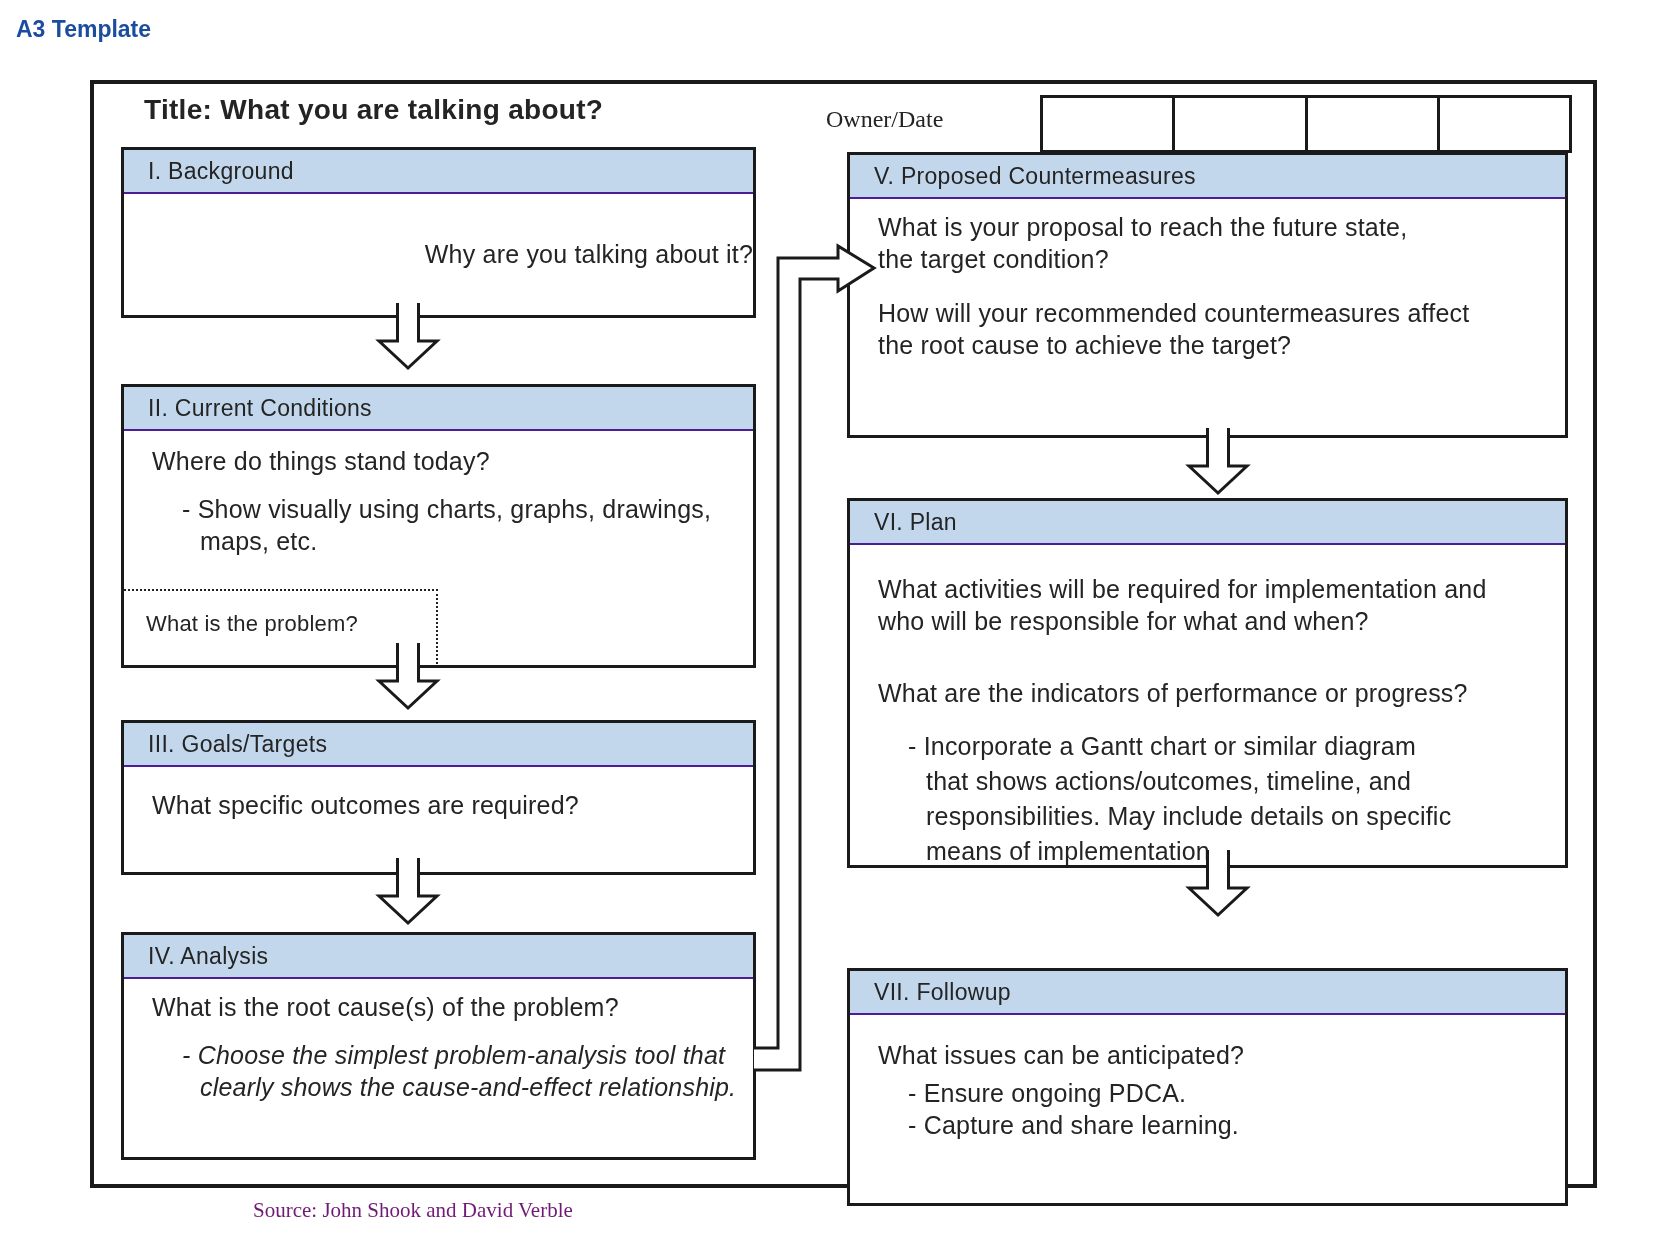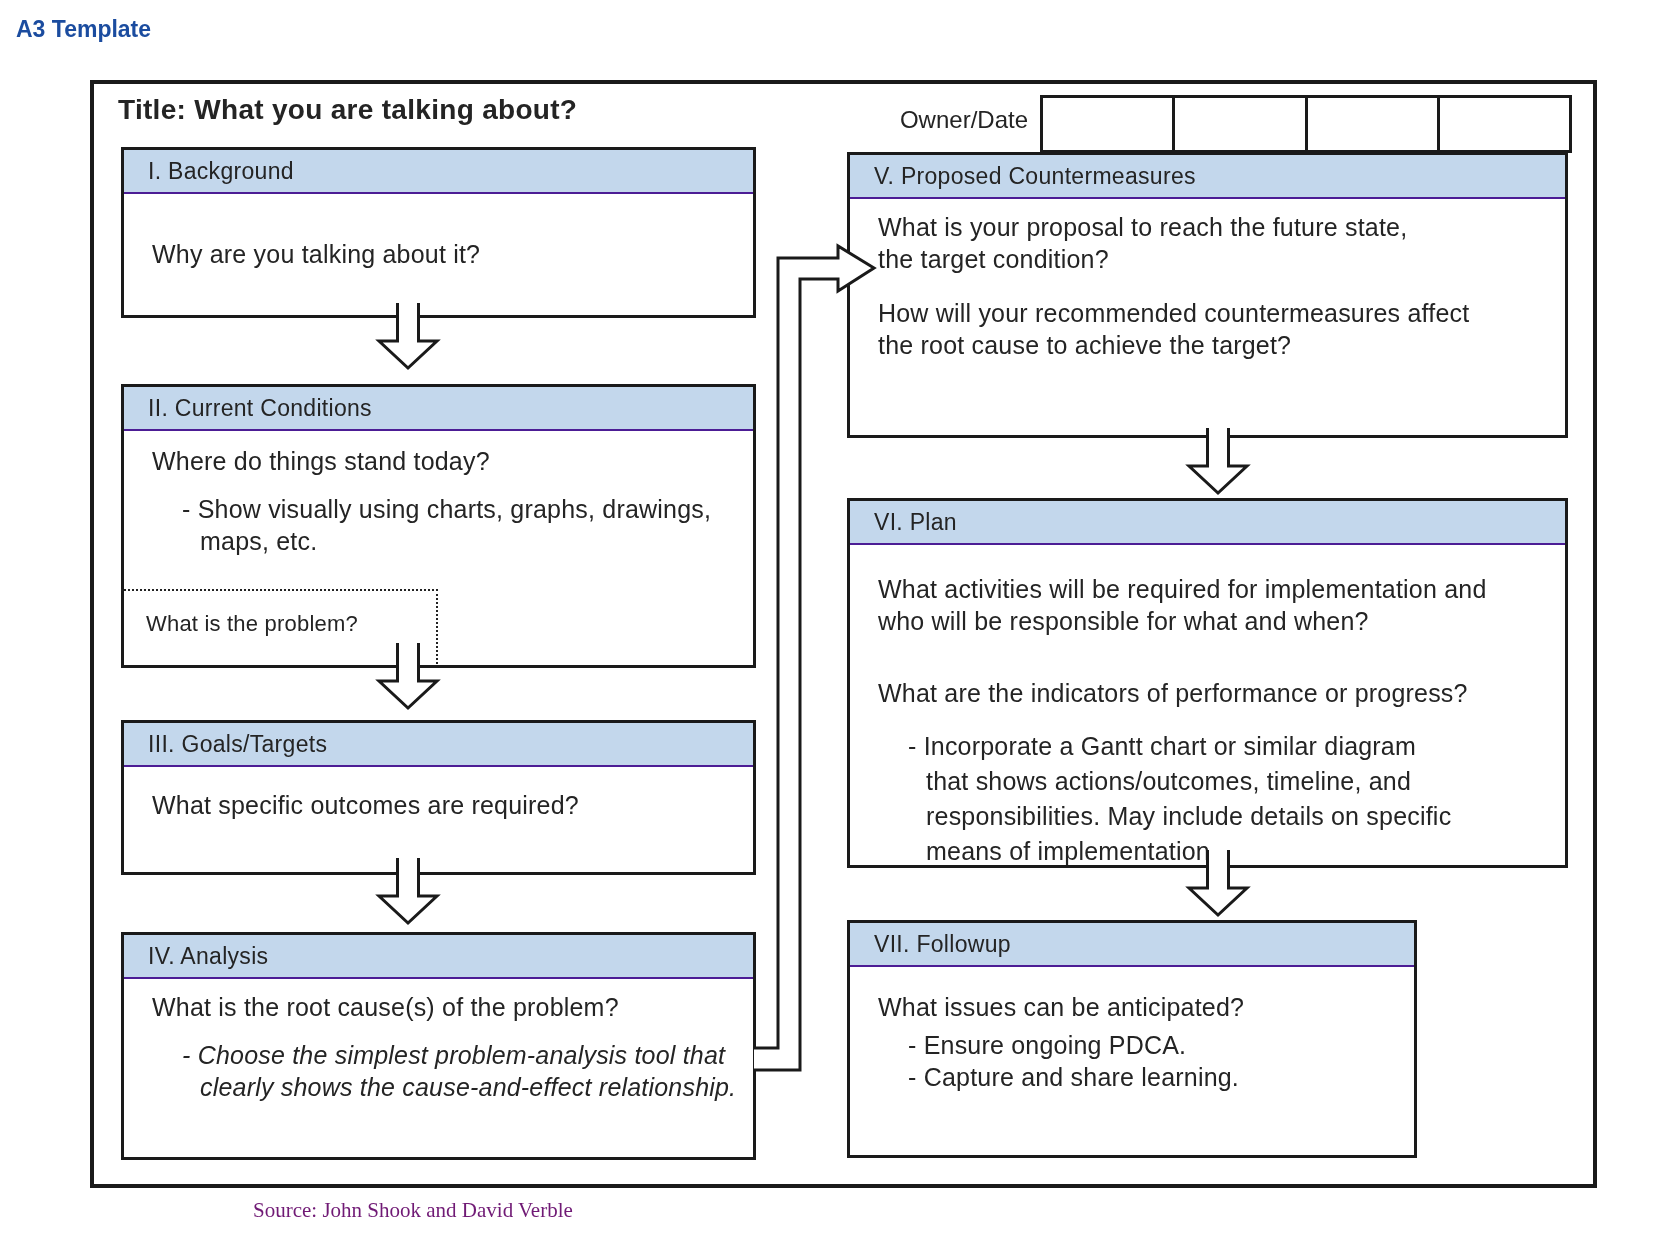--- a/index.html
+++ b/index.html
@@ -14,24 +14,24 @@
     font-family:"Liberation Sans",sans-serif;color:var(--ink);
   }
   .page-label{
     position:absolute;left:16px;top:16px;font-size:23px;font-weight:bold;color:var(--accent);
   }
   .outer{
     position:absolute;left:90px;top:80px;width:1507px;height:1108px;
     border:4px solid var(--line);box-sizing:border-box;background:#fff;
   }
   .diagram-title{
-    position:absolute;left:118px;top:94px;font-size:28px;font-weight:bold;letter-spacing:.3px;white-space:nowrap;
+    position:absolute;left:144px;top:94px;font-size:28px;font-weight:bold;letter-spacing:.3px;white-space:nowrap;
   }
   .owner-label{
-    position:absolute;left:826px;top:106px;width:202px;text-align:right;font-size:24px;white-space:nowrap;
+    position:absolute;left:826px;top:106px;width:202px;text-align:left;font-size:24px;white-space:nowrap;font-family:Liberation Serif, serif;
   }
   .owner-table{
     position:absolute;left:1040px;top:95px;width:532px;height:58px;display:flex;background:#fff;
   }
   .owner-cell{
     flex:1;border:3px solid var(--line);box-sizing:border-box;background:#fff;
   }
   .owner-cell + .owner-cell{margin-left:-3px;}
   .box{
     position:absolute;background:#fff;border:3px solid var(--line);box-sizing:border-box;
@@ -39,21 +39,21 @@
   .box-header{
     height:42px;background:var(--hdr);border-bottom:2px solid #4c1d95;
     display:flex;align-items:center;padding-left:24px;font-size:23px;letter-spacing:.3px;white-space:nowrap;
   }
   .box-body{position:relative;font-size:25px;padding-left:28px;letter-spacing:.2px;}
   .ln{height:32px;line-height:32px;white-space:nowrap;}
   .ln35{height:35px;line-height:35px;white-space:nowrap;}
   .ind1{padding-left:30px;}
   .ind2{padding-left:48px;}
   
-  .s1-body{padding-top:44px;}
+  .s1-body{padding-top:44px;text-align:right;}
   .s2-body{padding-top:14px;}
   .s2-bullets{margin-top:16px;}
   .s3-body{padding-top:22px;}
   .s4-body{padding-top:12px;}
   .s4-bullets{margin-top:16px;font-style:italic;}
   .s5-body{padding-top:12px;}
   .s5-q2{margin-top:22px;}
   .s6-body{padding-top:28px;}
   .s6-q2{margin-top:40px;}
   .s6-bullets{margin-top:20px;}
@@ -154,21 +154,21 @@
       </div>
       <div class="s6-bullets">
         <div class="ln35 ind1">- Incorporate a Gantt chart or similar diagram</div>
         <div class="ln35 ind2">that shows actions/outcomes, timeline, and</div>
         <div class="ln35 ind2">responsibilities. May include details on specific</div>
         <div class="ln35 ind2">means of implementation.</div>
       </div>
     </div>
   </div>
 
-  <div class="box" style="left:847px;top:920px;width:570px;height:238px;">
+  <div class="box" style="left:847px;top:968px;width:721px;height:238px;">
     <div class="box-header">VII. Followup</div>
     <div class="box-body s7-body">
       <div class="ln">What issues can be anticipated?</div>
       <div class="s7-bullets">
         <div class="ln ind1">- Ensure ongoing PDCA.</div>
         <div class="ln ind1">- Capture and share learning.</div>
       </div>
     </div>
   </div>
 

